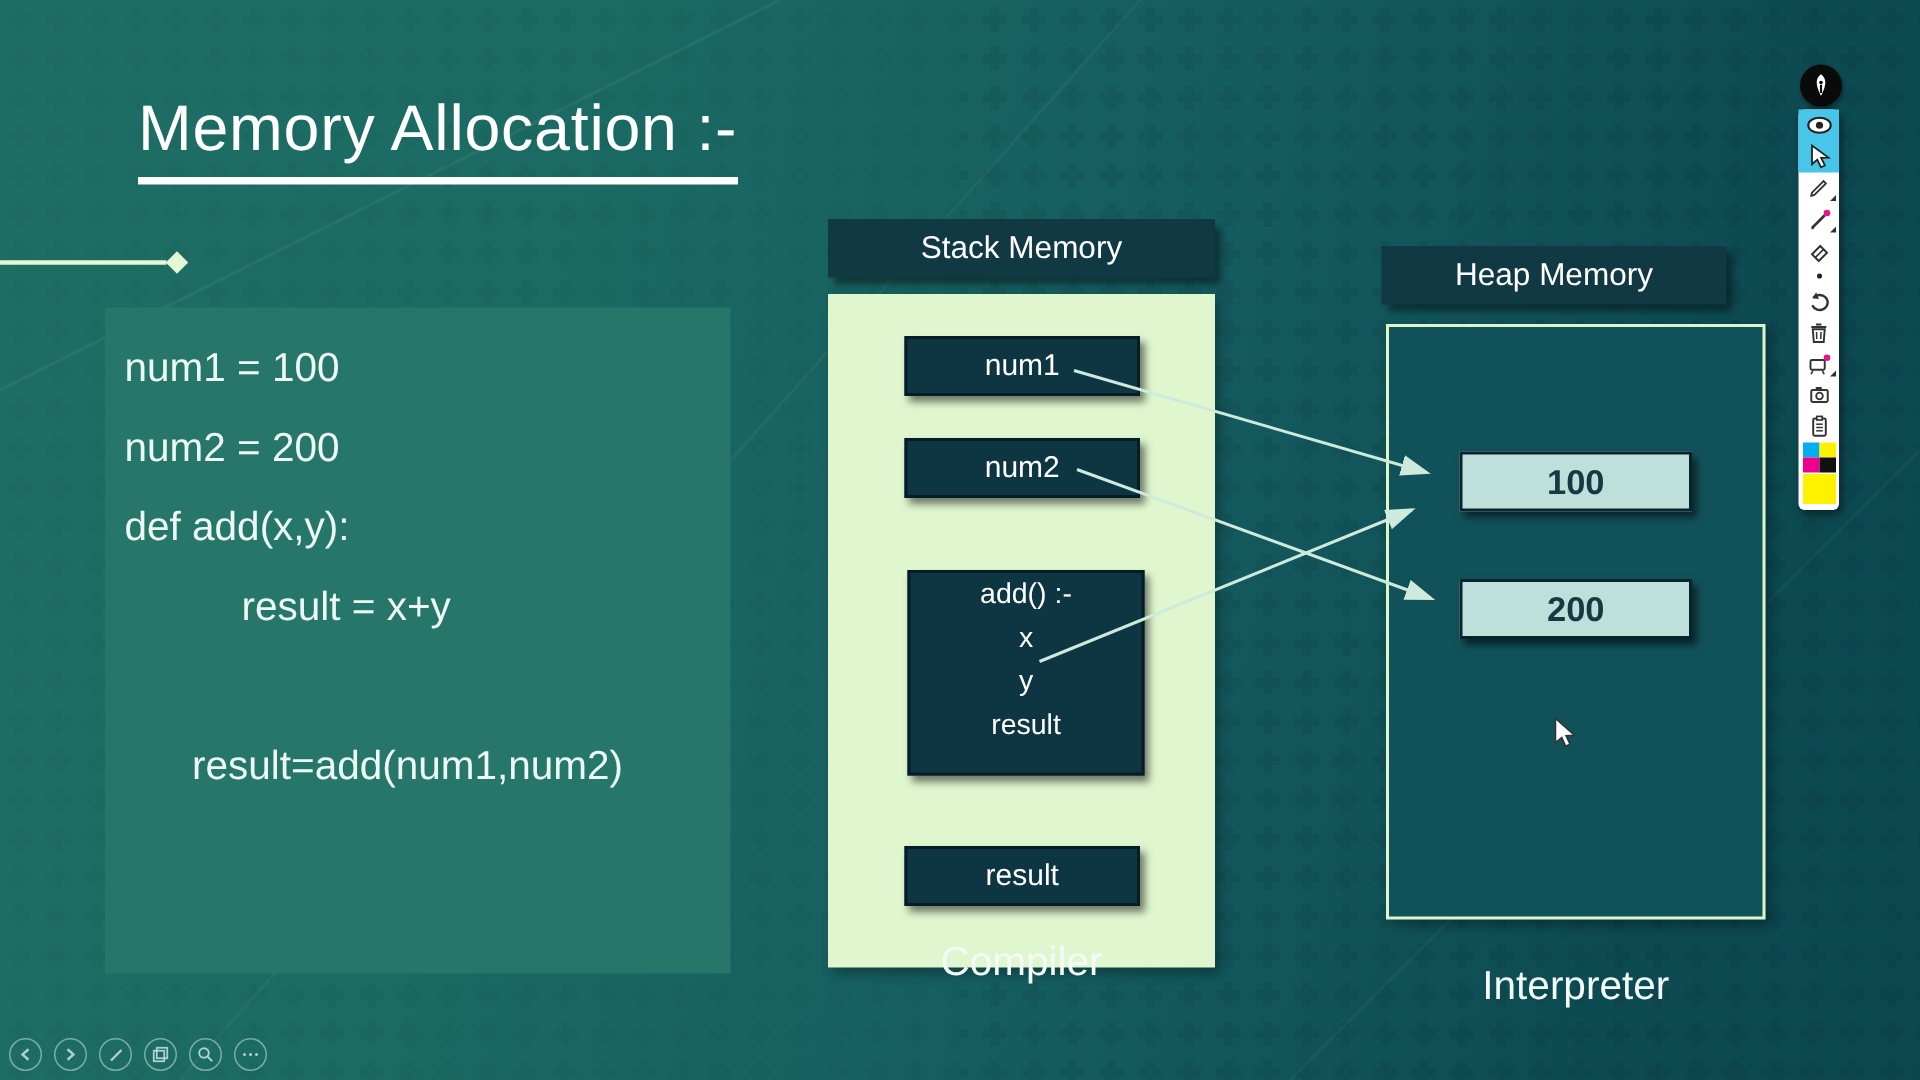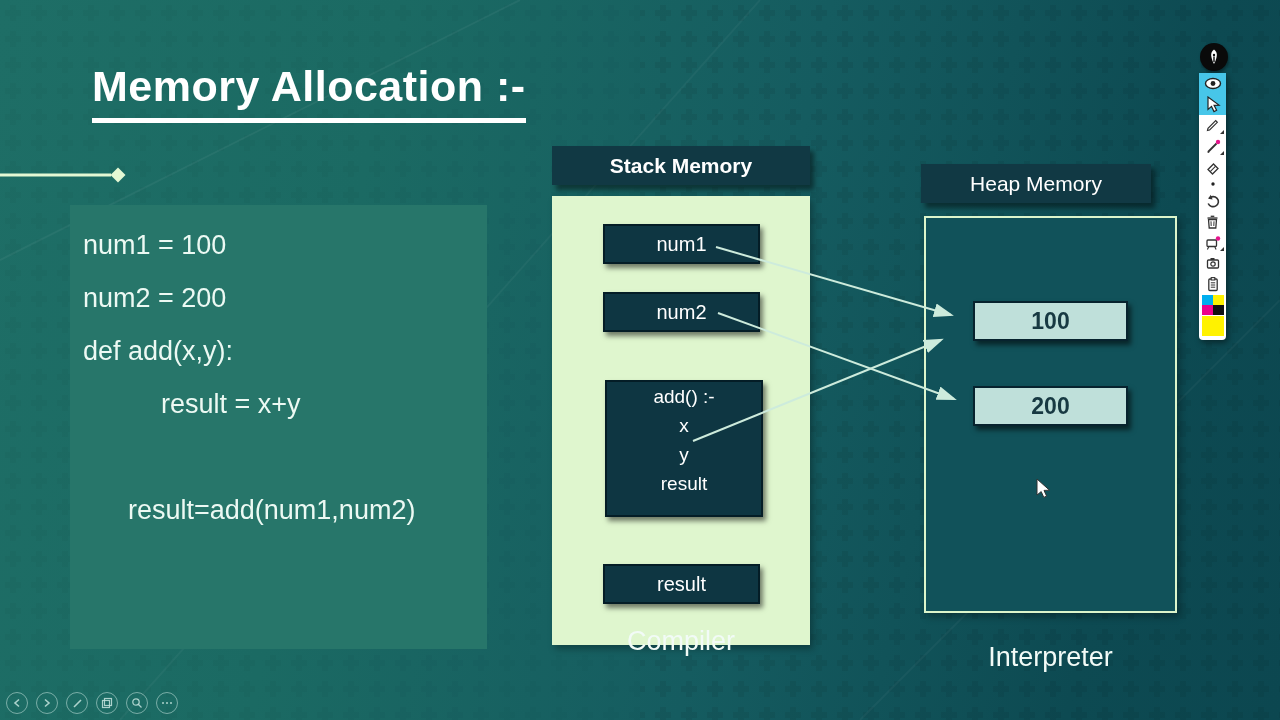--- a/index.html
+++ b/index.html
@@ -2,33 +2,33 @@
 <html><head>
 <meta charset="utf-8">
 <style>
   html,body{margin:0;padding:0;}
   body{width:1280px;height:720px;overflow:hidden;font-family:"Liberation Sans",sans-serif;}
   .stage{position:absolute;inset:0;width:1280px;height:720px;
     background:linear-gradient(102deg,#1e6e66 0%,#1b6a63 28%,#155c60 58%,#0d4a52 85%,#0c4750 100%);}
   .bg-svg{position:absolute;inset:0;pointer-events:none;}
   .abs{position:absolute;}
   
-  .title{left:92px;top:62px;color:#fff;font-size:43px;font-weight:bold;
+  .title{left:92px;top:62px;color:#fff;font-size:43px;font-weight:normal;
     border-bottom:5px solid #fff;padding-bottom:7px;letter-spacing:.5px;}
   
   .code-block{left:70px;top:205px;width:417px;height:444px;background:#27766a;
     color:#ecf9f3;font-size:27px;padding:14px 0 0 13px;box-sizing:border-box;}
   .code-line{height:53px;line-height:53px;white-space:pre;}
   .code-line.indent{padding-left:78px;}
   .code-line.gap{margin-top:53px;margin-left:45px;}
   
   .mem-header{height:39px;background:#113944;color:#fff;font-size:21px;
     display:flex;align-items:center;justify-content:center;
     box-shadow:4px 5px 5px rgba(0,0,0,.45);}
-  .stack-header{left:552px;top:146px;width:258px;font-weight:bold;}
+  .stack-header{left:552px;top:146px;width:258px;}
   .heap-header{left:921px;top:164px;width:230px;}
   
   .stack-panel{left:552px;top:196px;width:258px;height:449px;background:#dff6ce;
     box-shadow:3px 4px 7px rgba(0,0,0,.30);}
   .heap-panel{left:924px;top:216px;width:253px;height:397px;background:#11525a;
     border:2px solid #dcf5cb;box-sizing:border-box;box-shadow:3px 4px 7px rgba(0,0,0,.30);}
   
   .mem-box{width:157px;height:40px;background:#0e3642;border:2px solid #041d26;
     box-sizing:border-box;color:#fff;font-size:20px;display:flex;align-items:center;
     justify-content:center;box-shadow:3px 4px 5px rgba(0,0,0,.5);}

